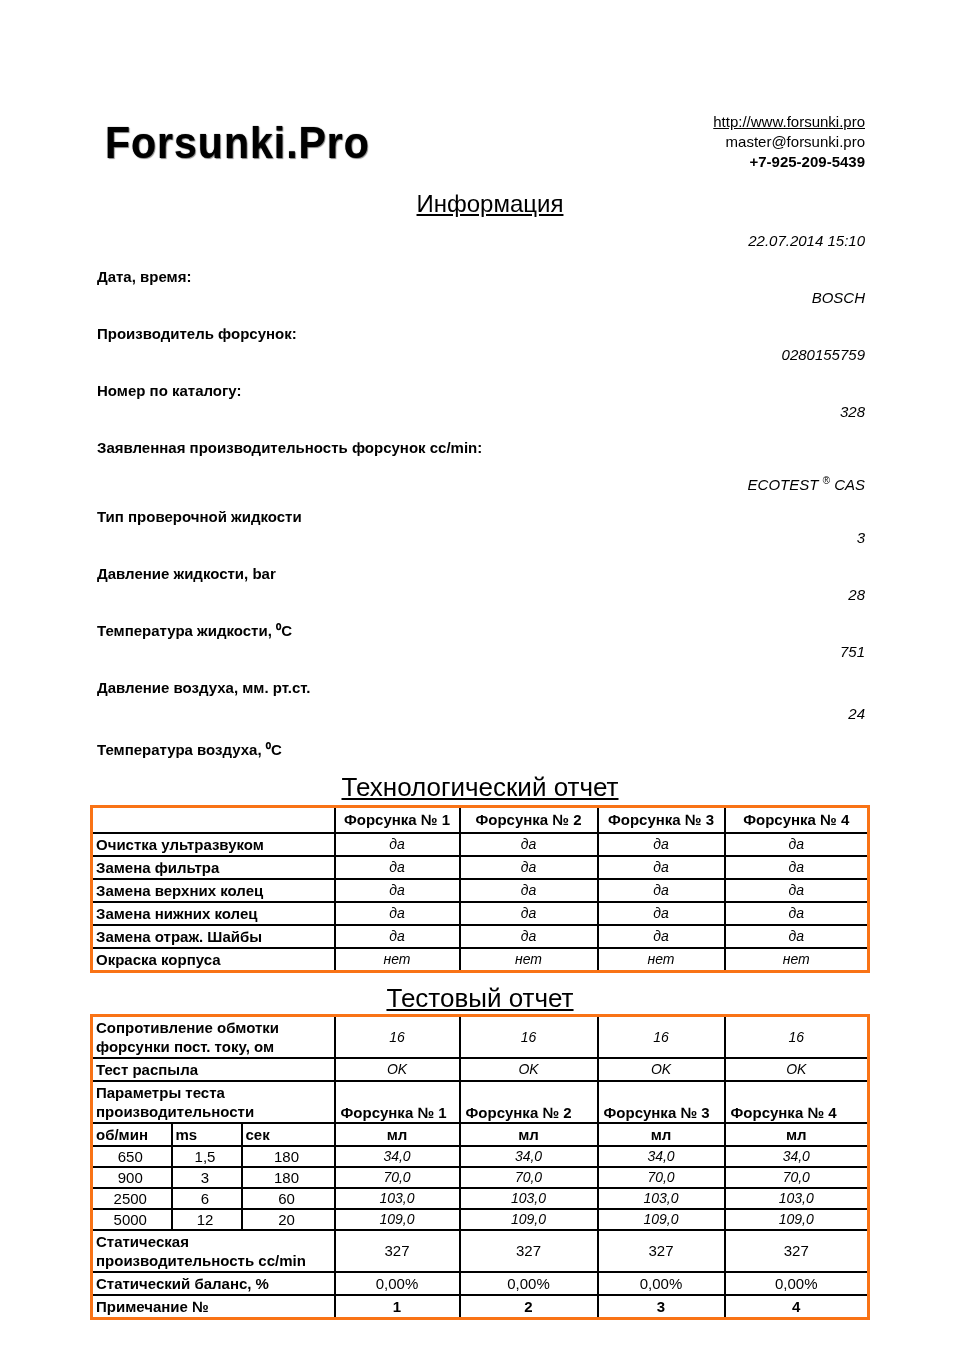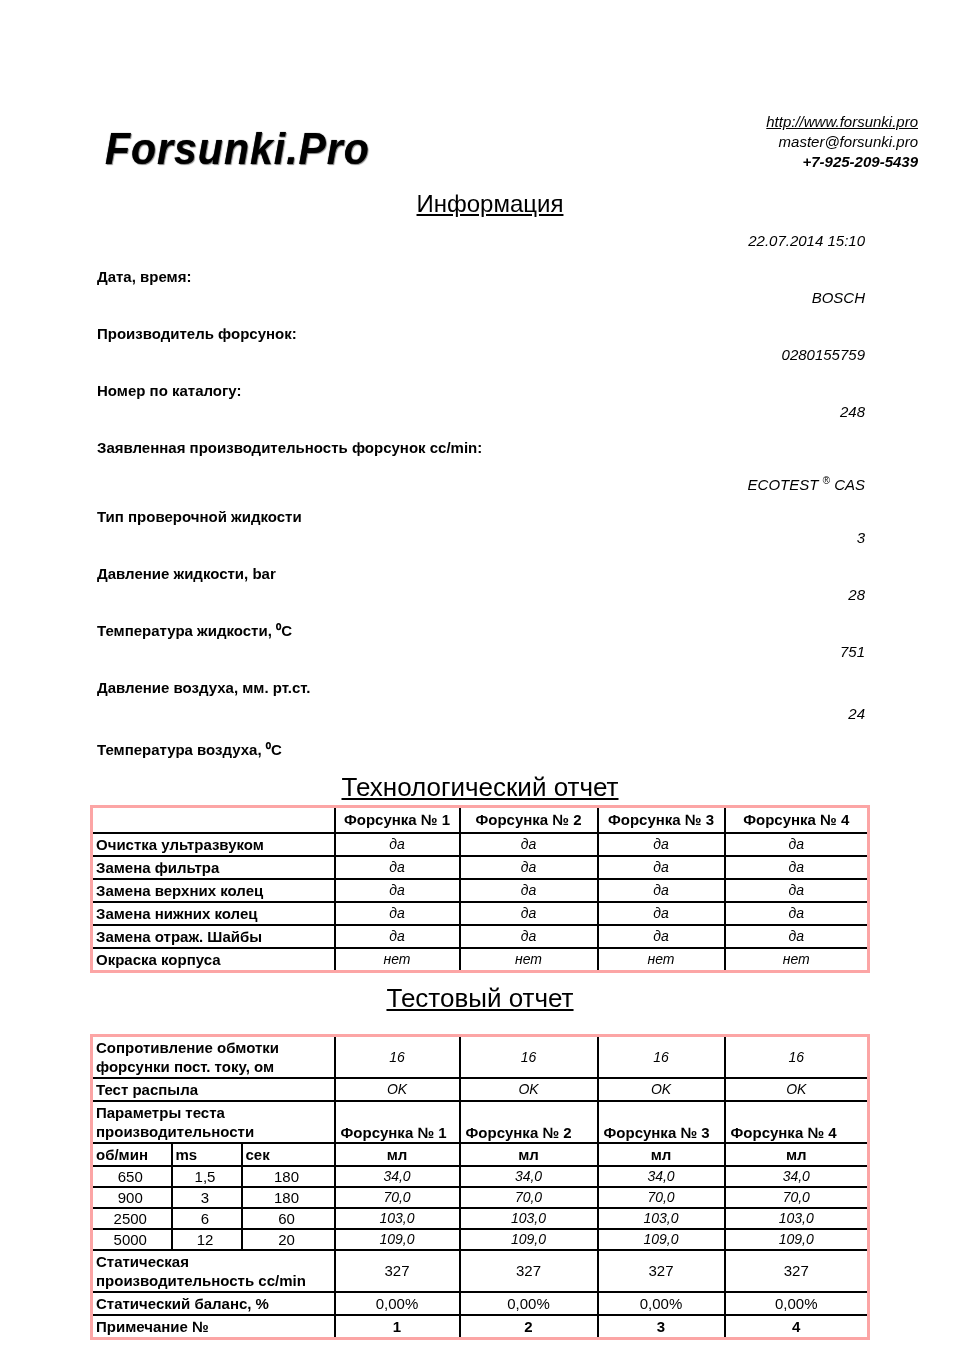--- a/index.html
+++ b/index.html
@@ -5,51 +5,51 @@
   * { box-sizing: border-box; margin: 0; padding: 0; }
   html, body { background: #ffffff; }
   body {
     width: 960px; height: 1358px;
     font-family: "Liberation Sans", sans-serif;
     color: #000; position: relative; overflow: hidden;
   }
   .page { position: absolute; inset: 0; }
 
   
-  .header { display: flex; justify-content: space-between; align-items: flex-end;
-            padding: 112px 42px 0 105px; font-style: italic; }
+  .header { display: flex; justify-content: space-between; align-items: center;
+            padding: 112px 95px 0 105px; }
   .logo {
     font-size: 41px; font-weight: bold; letter-spacing: 1px;
     transform: scaleY(1.06); transform-origin: top left;
     text-shadow: 0 0 1px rgba(0,0,0,.75), 1px 1px 1px rgba(0,0,0,.45);
   }
   .contact { text-align: right; font-size: 15px; line-height: 20px; }
   .contact .website { text-decoration: underline; }
   .contact .phone { font-weight: bold; }
 
   
   .title { text-align: center; font-weight: normal; font-size: 24px;
            text-decoration: underline; margin-top: 18px; margin-left: 20px; }
   .section-heading { text-align: center; font-weight: normal; font-size: 26px;
                      text-decoration: underline; }
   .heading-tech { margin-top: 12px; margin-bottom: 2px; }
-  .heading-test { margin-top: 10px; margin-bottom: 20px; }
+  .heading-test { margin-top: 10px; margin-bottom: 0; }
 
   
   .info { margin: 12px 95px 0 97px; font-size: 15px; }
   .info-row { display: flex; justify-content: space-between; line-height: 21px; }
   .info-row .lbl { font-weight: bold; margin-top: 36px; }
   .info-row .val { font-style: italic; white-space: nowrap; }
   .info-row .val sup { font-size: 10px; }
   .gap { margin-top: 12px; }
   .gap-sm { margin-top: 5px; }
 
   
   table { border-collapse: collapse; table-layout: fixed; margin-left: 90px; width: 777px; }
-  .tbl { border: 3px solid #fca5a5; padding-left: 6px; }
+  .tbl { border: 3px solid #f97316; padding-left: 6px; }
   .tbl td, .tbl th { border: 2px solid #000; overflow: hidden; vertical-align: middle; }
   .lblcell { font-weight: bold; font-size: 15px; text-align: left; padding: 1px 3px; line-height: 19px; }
   .colhead { font-weight: bold; font-size: 15px; text-align: center; padding: 1px 2px; }
   .val-i { font-style: italic; font-size: 14px; text-align: center; }
   .val-r { font-size: 15px; text-align: center; }
   .val-b { font-weight: bold; font-size: 15px; text-align: center; }
   .num { font-size: 15px; text-align: center; padding-right: 3px; }
   .rh-head { height: 26px; }
   .rh1 { height: 21px; }
   .rh2 { height: 30px; }
@@ -80,21 +80,21 @@
     <div class="info-row">
       <span class="lbl">Производитель форсунок:</span>
       <span class="val">BOSCH</span>
     </div>
     <div class="info-row">
       <span class="lbl">Номер по каталогу:</span>
       <span class="val">0280155759</span>
     </div>
     <div class="info-row">
       <span class="lbl">Заявленная производительность форсунок cc/min:</span>
-      <span class="val">248</span>
+      <span class="val">328</span>
     </div>
     <div class="info-row gap">
       <span class="lbl">Тип проверочной жидкости</span>
       <span class="val"><span>ECOTEST</span> <sup>®</sup> <span>CAS</span></span>
     </div>
     <div class="info-row">
       <span class="lbl">Давление жидкости, bar</span>
       <span class="val">3</span>
     </div>
     <div class="info-row">

